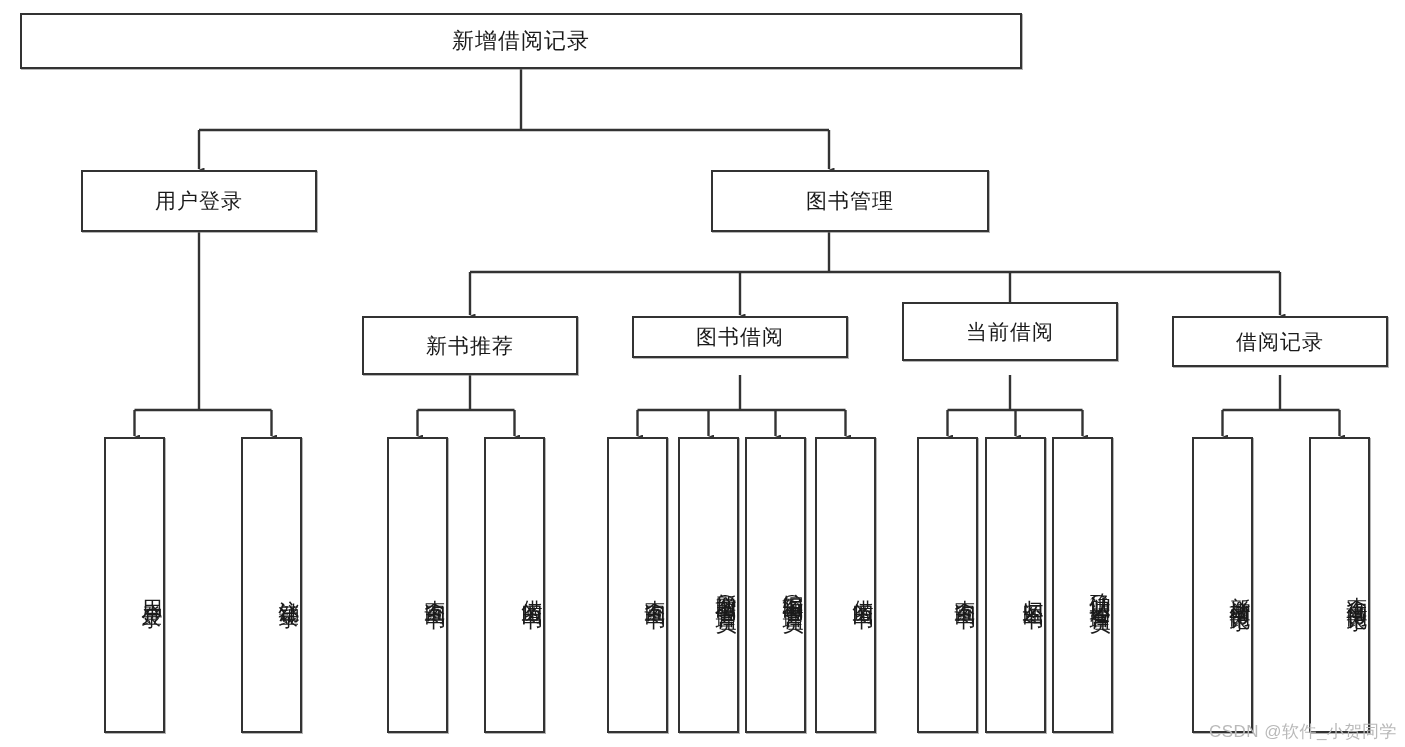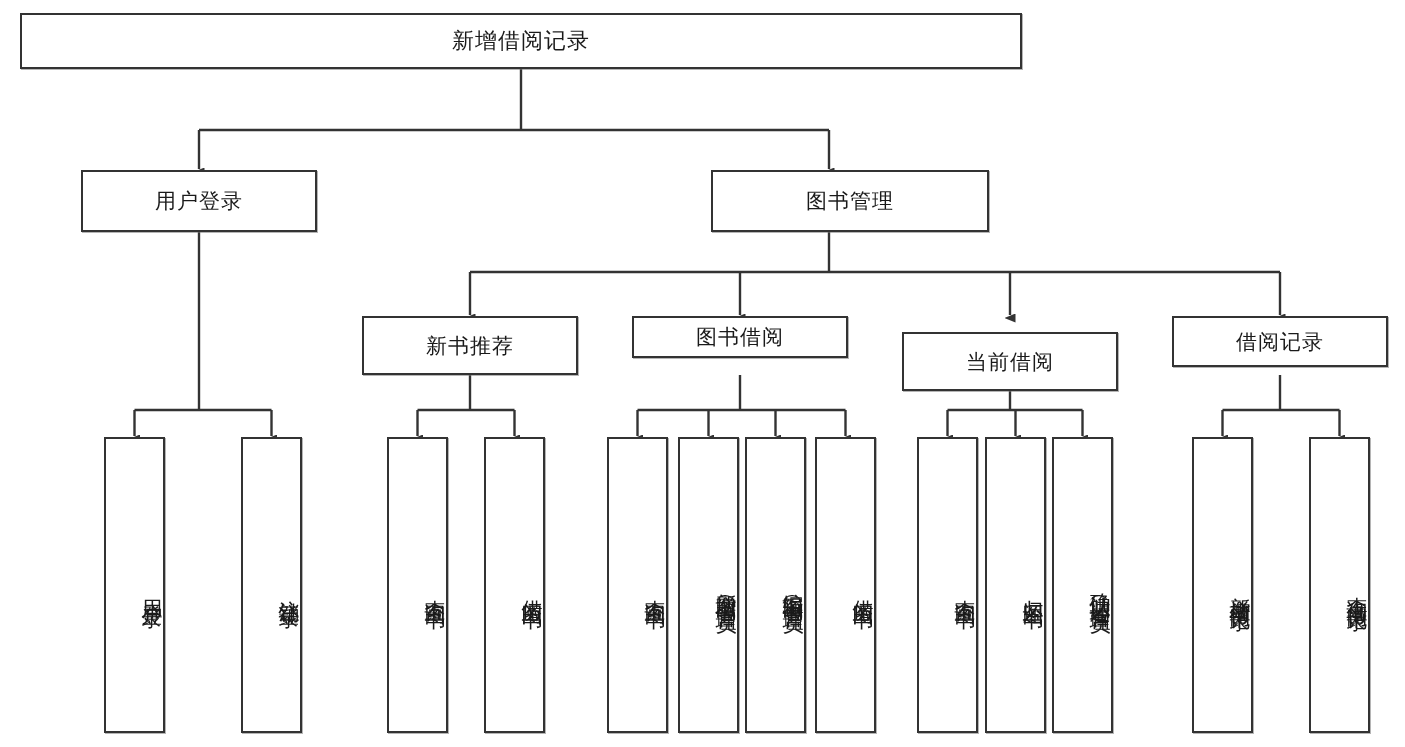--- a/index.html
+++ b/index.html
@@ -129,21 +129,21 @@
         <span>图书管理</span>
       </div>
     </div>
   <div id="level3-layer">
       <div class="node node-h" style="left: 362px; top: 316px; width: 216px; height: 59px;">
         <span>新书推荐</span>
       </div>
       <div class="node node-h" style="left: 632px; top: 316px; width: 216px; height: 42px;">
         <span>图书借阅</span>
       </div>
-      <div class="node node-h" style="left: 902px; top: 332px; width: 216px; height: 59px;">
+      <div class="node node-h" style="left: 902px; top: 302px; width: 216px; height: 59px;">
         <span>当前借阅</span>
       </div>
       <div class="node node-h" style="left: 1172px; top: 316px; width: 216px; height: 51px;">
         <span>借阅记录</span>
       </div>
     </div>
   <div id="leaf-layer">
       <div class="node node-v" style="left: 104px; top: 437px; width: 61px; height: 296px;">
         <span class="vlabel">用户登录</span>
       </div>
@@ -178,13 +178,14 @@
         <span class="vlabel">确认归还（管理员）</span>
       </div>
       <div class="node node-v" style="left: 1192px; top: 437px; width: 61px; height: 296px;">
         <span class="vlabel">新增借阅记录</span>
       </div>
       <div class="node node-v" style="left: 1309px; top: 437px; width: 61px; height: 296px;">
         <span class="vlabel">查询借阅记录</span>
       </div>
     </div>
 
+  <div class="watermark">CSDN @软件_小贺同学</div>
 </div>
 
 </body></html>

